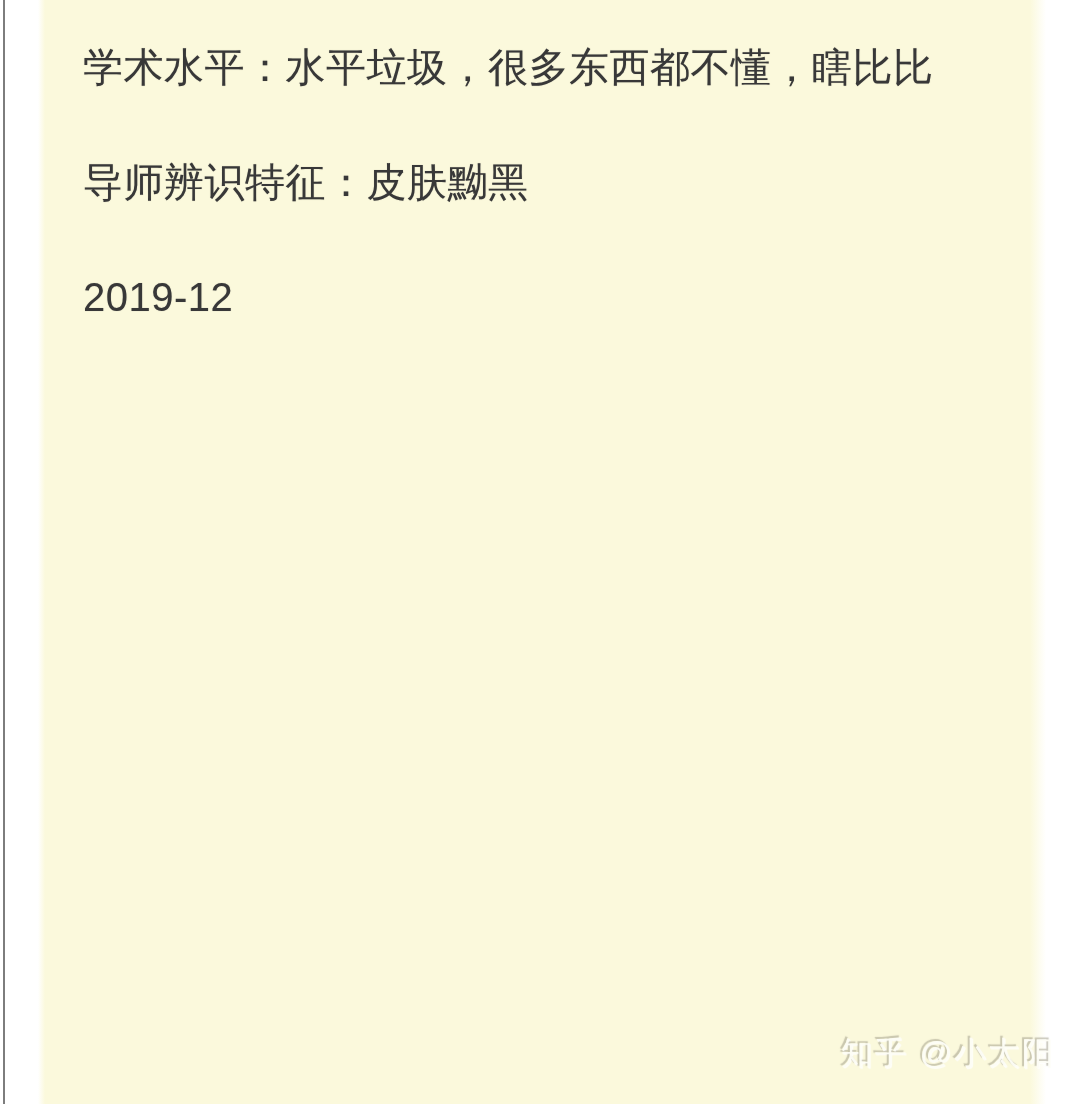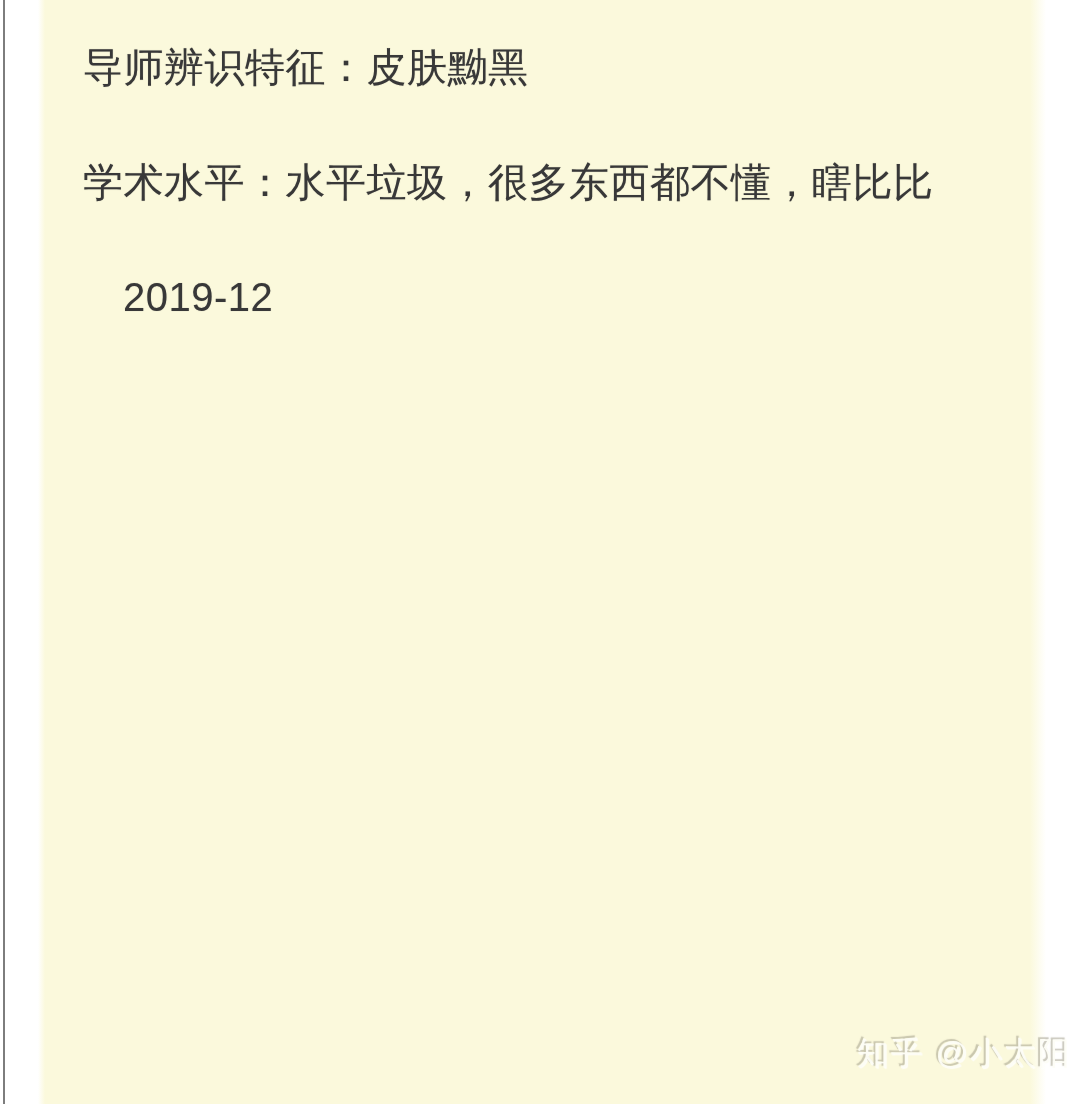--- a/index.html
+++ b/index.html
@@ -52,48 +52,47 @@
     letter-spacing: 0.5px;
     color: #383838;
     white-space: pre-line;
     text-shadow: 0 0 1px rgba(56, 56, 56, 0.35);
   }
   .para.tight {
     margin-bottom: 8px;
   }
   .para.date {
     margin-bottom: 0;
-    margin-left: 40px;
   }
   
   .watermark {
     position: absolute;
-    right: 8px;
+    right: 24px;
     bottom: 28px;
     font-size: 32px;
     letter-spacing: 2px;
     color: rgba(253, 253, 246, 0.95);
     text-shadow:
       -2px -2px 1px rgba(158, 155, 135, 0.55),
       1px 1px 1px rgba(255, 255, 255, 0.8);
     white-space: nowrap;
     margin-top: 32px;
   }
 </style>
 </head>
 <body>
 
 <div class="page">
 
   <div class="left-line"></div>
 
   <div class="panel">
+    <p class="para">学术水平：水平垃圾，很多东西都不懂，瞎比比</p>
+
     <p class="para">导师辨识特征：皮肤黝黑</p>
-
-    <p class="para">学术水平：水平垃圾，很多东西都不懂，瞎比比</p>
 
 
 
 
 
 
     <p class="para date">2019-12</p>
   </div>
 
   <div class="watermark">知乎 @小太阳</div>

